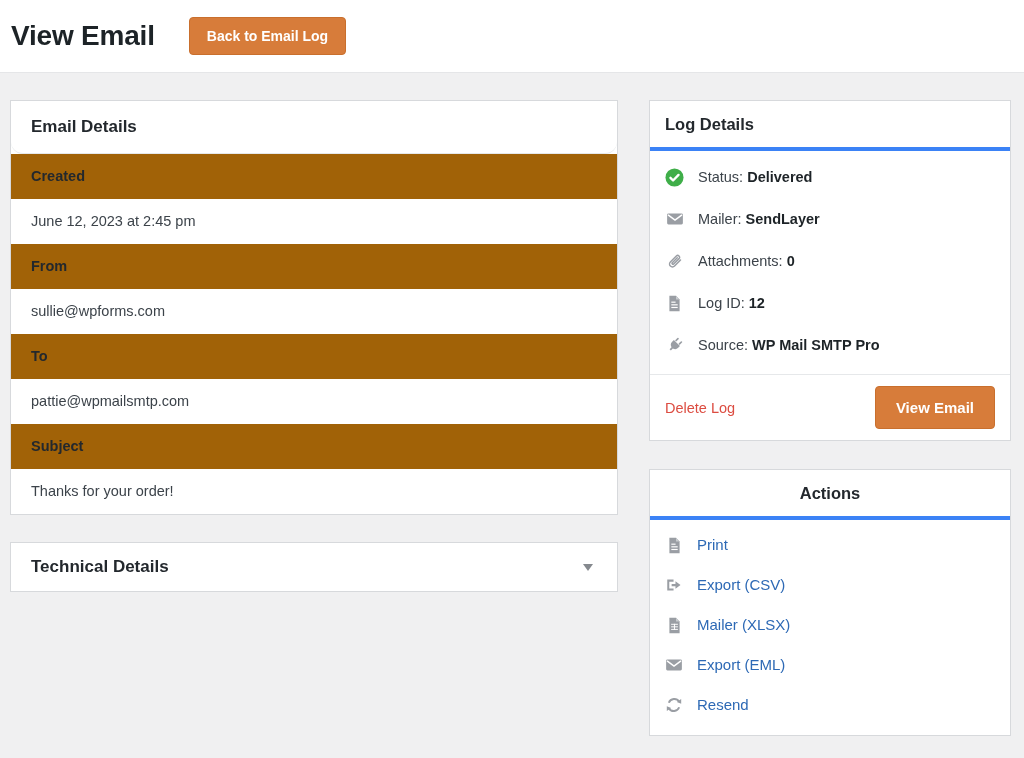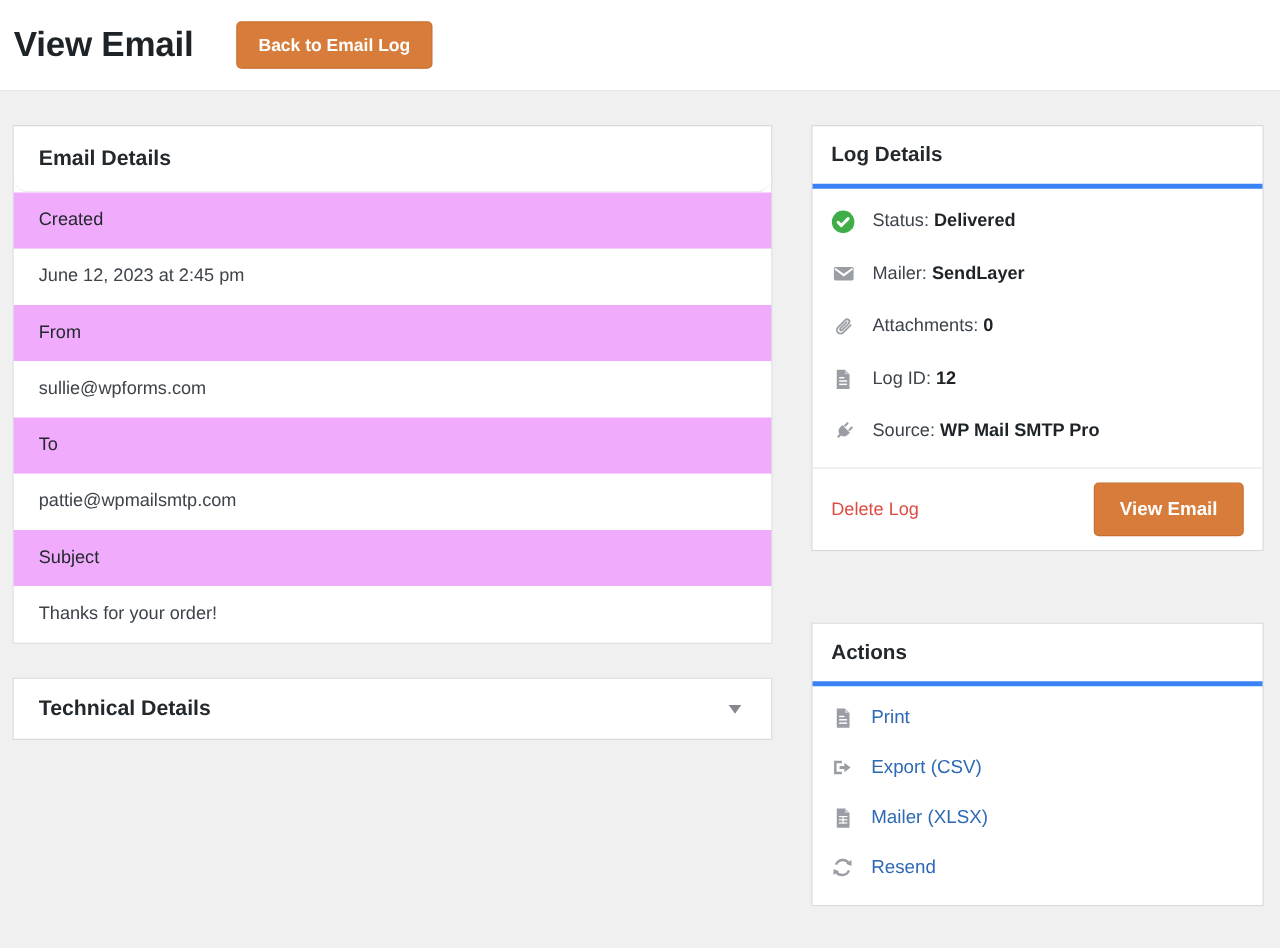--- a/index.html
+++ b/index.html
@@ -57,25 +57,25 @@
   .panel-header {
     padding: 16px 20px;
     font-size: 17px;
     font-weight: 700;
     color: #23282d;
     line-height: 20px;
     border-bottom: 1px solid #e6e8ea;
     border-radius: 12px;
   }
   .detail-label {
-    background: #f0abfc;
+    background: #a16207;
     padding: 13px 20px;
     font-size: 14.5px;
     line-height: 19px;
-    font-weight: 400;
+    font-weight: 700;
     color: #23282d;
   }
   .detail-value {
     background: #fff;
     padding: 13px 20px;
     font-size: 14.5px;
     line-height: 19px;
     color: #3c434a;
   }
 
@@ -142,21 +142,21 @@
     border: 1px solid #c96f2d;
     color: #fff;
     font-family: "Liberation Sans", sans-serif;
     font-size: 15px;
     font-weight: 700;
     padding: 12px 20px;
     border-radius: 4px;
     cursor: pointer;
   }
 
-  .actions-panel { margin-top: 57px; }
+  .actions-panel { margin-top: 28px; text-align: center; }
   .actions-items { padding: 5px 0 10px 0; }
   .action-row {
     display: flex;
     align-items: center;
     gap: 14px;
     padding: 10px 15px;
   }
   .action-row .ai-icon { width: 18px; height: 18px; flex: none; display: flex; align-items: center; justify-content: center; }
   .action-link {
     color: #2d69b5;
@@ -309,20 +309,29 @@
                 <rect x="4.8" y="6.4" width="6.4" height=".9"></rect>
                 <rect x="4.8" y="8.8" width="6.4" height=".9"></rect>
                 <rect x="4.8" y="11.2" width="6.4" height=".9"></rect>
                 <rect x="7.5" y="6.4" width=".9" height="5.7"></rect>
               </g>
             </svg>
           </span>
           <a class="action-link">Mailer (XLSX)</a>
         </div>
 
+        <div class="action-row">
+          <span class="ai-icon">
+            <svg width="18" height="18" viewBox="0 0 16 16">
+              <rect x="1" y="3.2" width="14" height="9.6" rx="1.2" fill="#9a9ea4"></rect>
+              <path d="M1.8 4.4L8 9l6.2-4.6" stroke="#fff" stroke-width="1.4" fill="none"></path>
+            </svg>
+          </span>
+          <a class="action-link">Export (EML)</a>
+        </div>
 
         <div class="action-row">
           <span class="ai-icon">
             <svg width="18" height="18" viewBox="0 0 16 16">
               <path d="M3.4 6.0A5.2 5.2 0 0 1 12.6 5" fill="none" stroke="#9a9ea4" stroke-width="1.7"></path>
               <polygon points="14.4,2.6 14.4,6.9 10.5,5.3" fill="#9a9ea4"></polygon>
               <path d="M12.6 10A5.2 5.2 0 0 1 3.4 11" fill="none" stroke="#9a9ea4" stroke-width="1.7"></path>
               <polygon points="1.6,13.4 1.6,9.1 5.5,10.7" fill="#9a9ea4"></polygon>
             </svg>
           </span>

